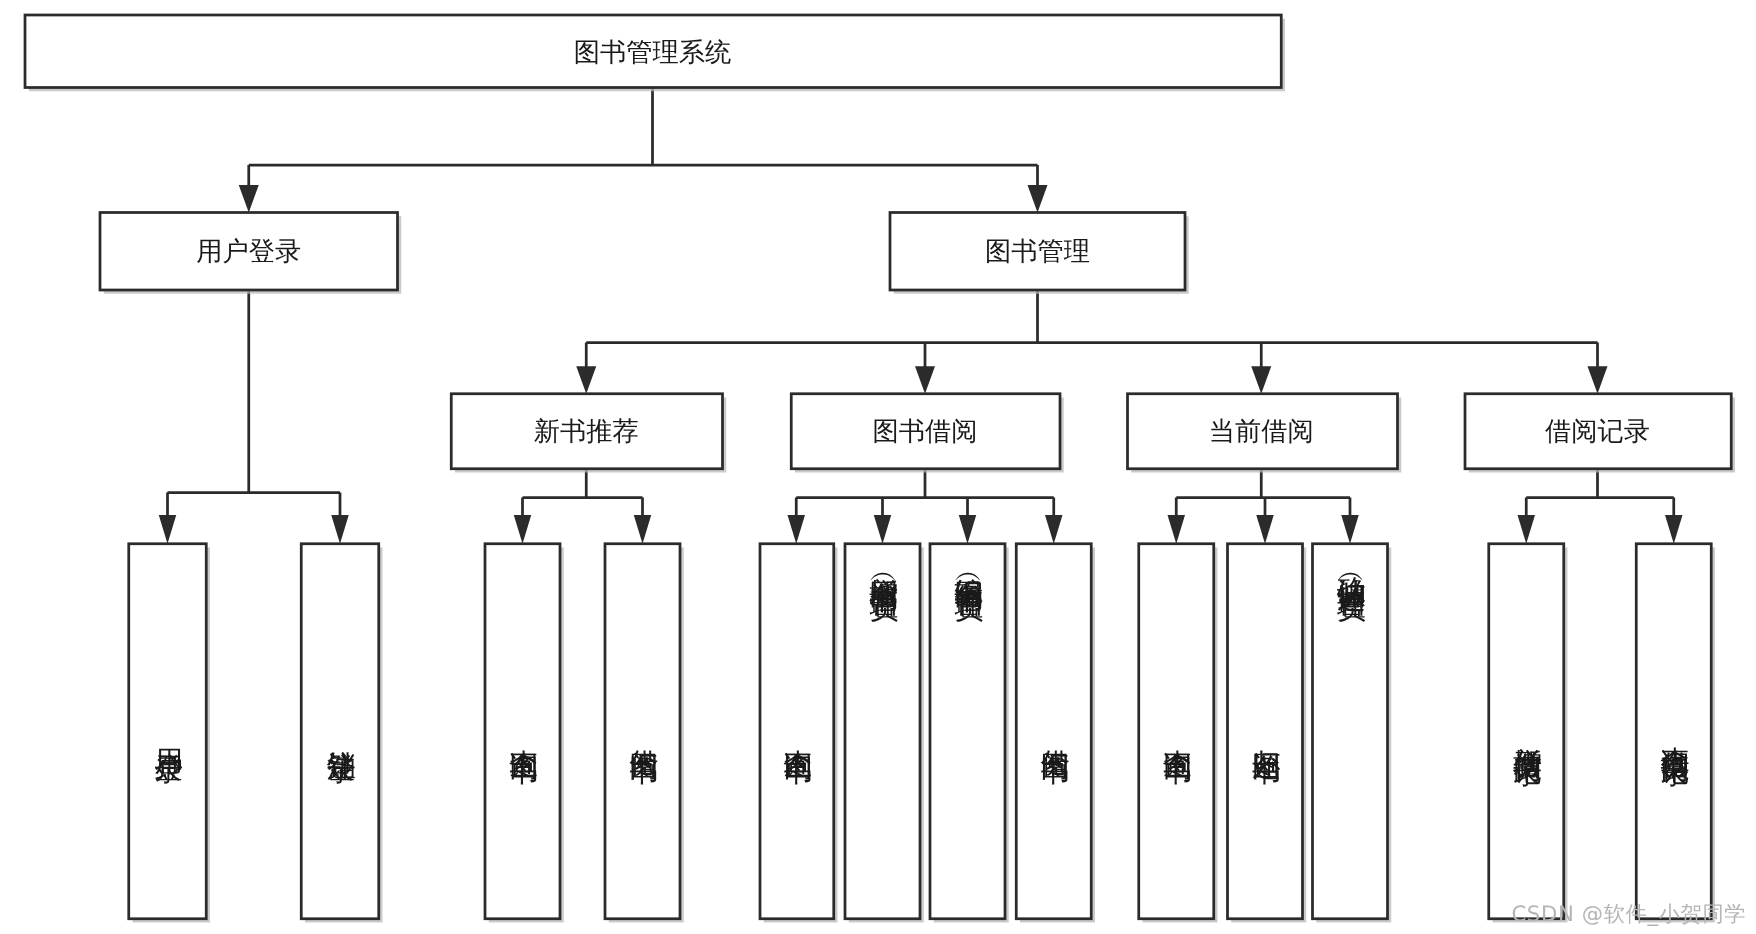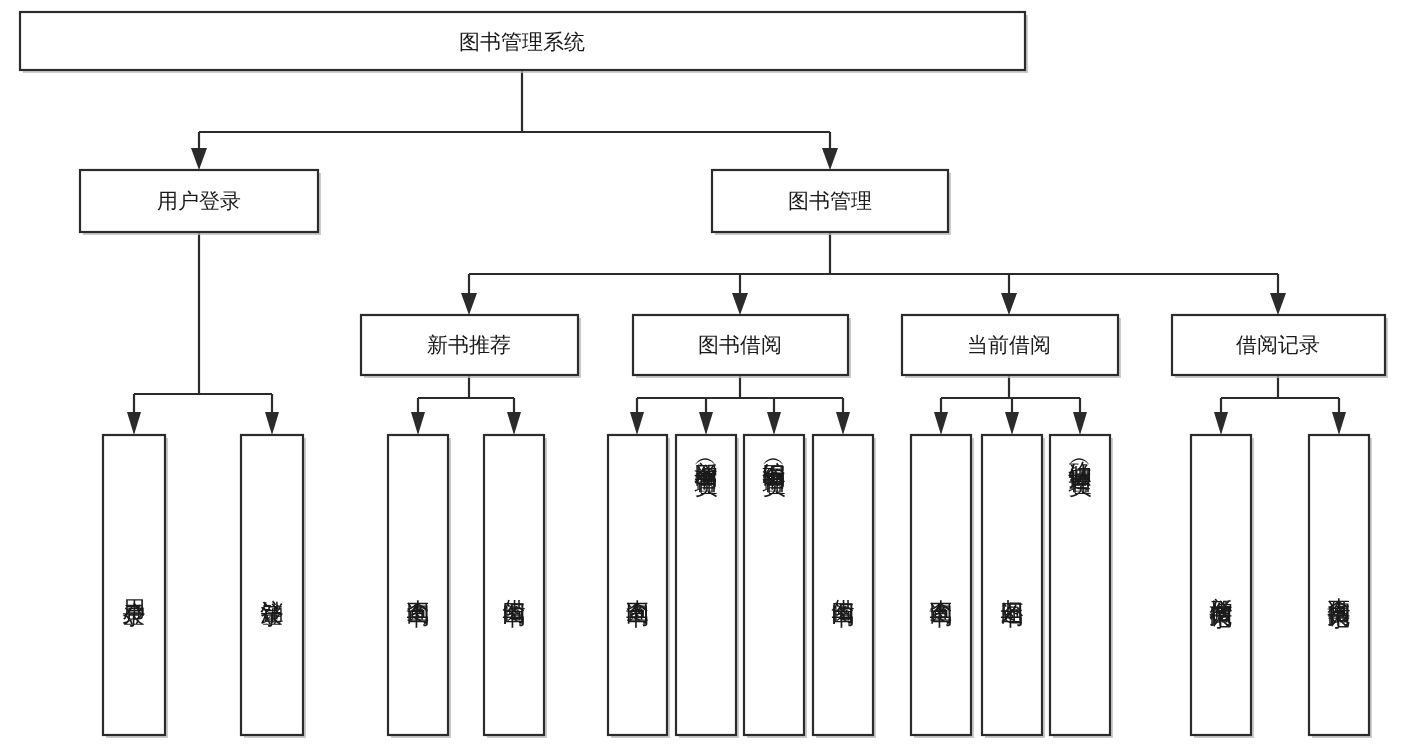--- a/index.html
+++ b/index.html
@@ -254,14 +254,15 @@
   <div class="leaf-label" style="left:911px; top:435px; width:60px; height:300px; justify-content:center; display:flex; align-items:center;">查询图书</div>
 
   <div class="leaf-label" style="left:982px; top:435px; width:60px; height:300px; justify-content:center; display:flex; align-items:center;">归还图书</div>
 
   <div class="leaf-label" style="left:1050px; top:443px; width:60px; height:292px; justify-content:flex-start; display:flex; align-items:center;">确认归还（管理员）</div>
 
   <div class="leaf-label" style="left:1191px; top:435px; width:60px; height:300px; justify-content:center; display:flex; align-items:center;">新增借阅记录</div>
 
   <div class="leaf-label" style="left:1309px; top:435px; width:60px; height:300px; justify-content:center; display:flex; align-items:center;">查询借阅记录</div>
 
+  <div class="watermark">CSDN @软件_小贺同学</div>
 
 </div>
 
 </body></html>

